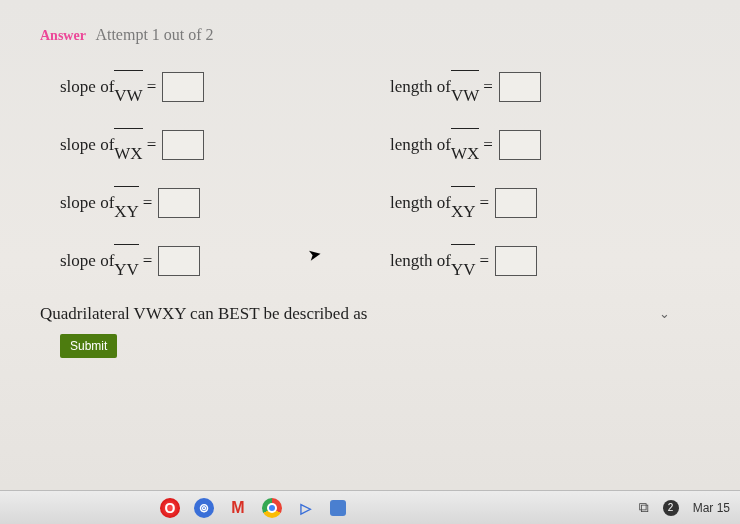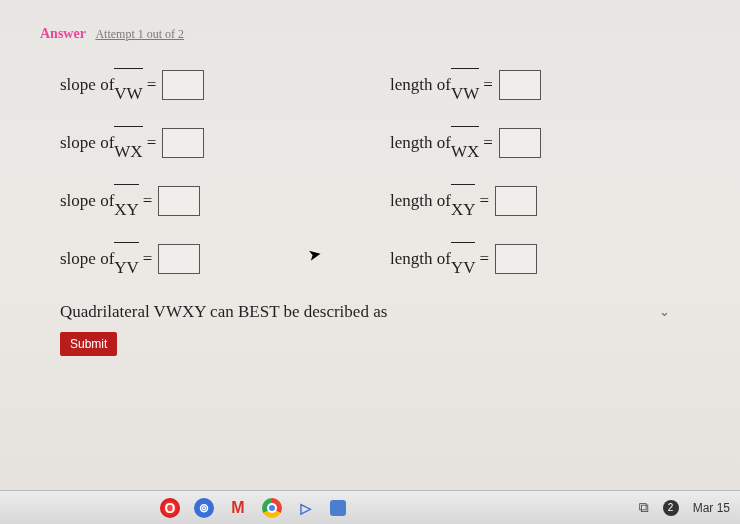--- a/index.html
+++ b/index.html
@@ -17,21 +17,21 @@
     font-size: 17px;
     line-height: 1.5;
     color: #1f1f1f;
     margin-bottom: 32px;
   }
   .answer-row {
     font-size: 14px;
     margin-bottom: 26px;
   }
   .answer-row .ans-label { font-weight: 700; color: #ec4899; }
-  .answer-row .attempt { color: #7a7a7a; font-size: 12px; margin-left: 6px; text-decoration: underline; }
+  .answer-row .attempt { color: #7a7a7a; font-size: 16px; margin-left: 6px; }
   .grid {
     display: grid;
     grid-template-columns: 1fr 1fr;
     row-gap: 24px;
     column-gap: 40px;
     margin-left: 20px;
     margin-right: 30px;
   }
   .cell {
     display: flex;
@@ -43,37 +43,36 @@
   .eq { margin: 0 6px 0 4px; }
   .inp {
     width: 42px;
     height: 30px;
     border: 1.5px solid #555;
     background: #f0eeea;
     font-size: 15px;
     text-align: center;
   }
   .bottom-line {
-    margin-left: 20px;
     margin-top: 26px;
     font-size: 17px;
     color: #1f1f1f;
     display: flex;
     align-items: center;
   }
   .dd-chevron {
     margin-left: auto;
     margin-right: 40px;
     color: #666;
     font-size: 13px;
   }
   .submit {
     margin-left: 20px;
     margin-top: 10px;
-    background: #b91c1c;
+    background: #4d7c0f;
     color: #fff;
     font-family: Arial, sans-serif;
     font-size: 12px;
     border: none;
     padding: 5px 10px;
     border-radius: 2px;
   }
   .cursor {
     position: absolute;
     left: 308px;

